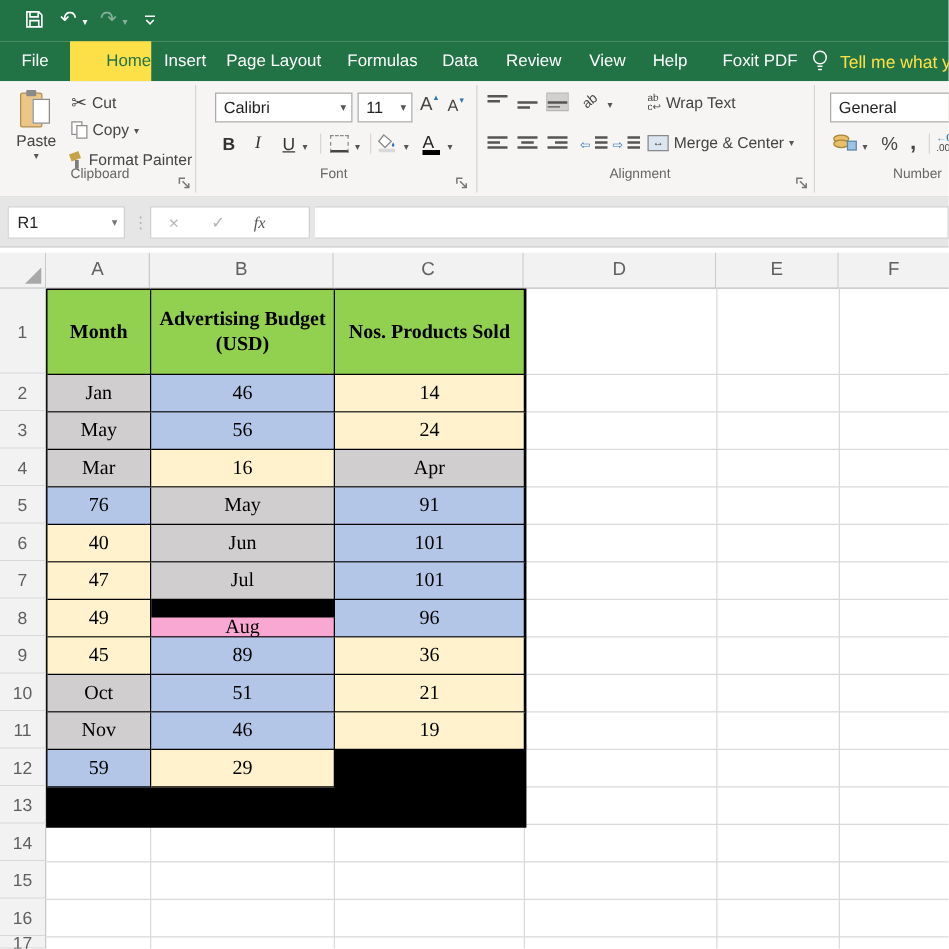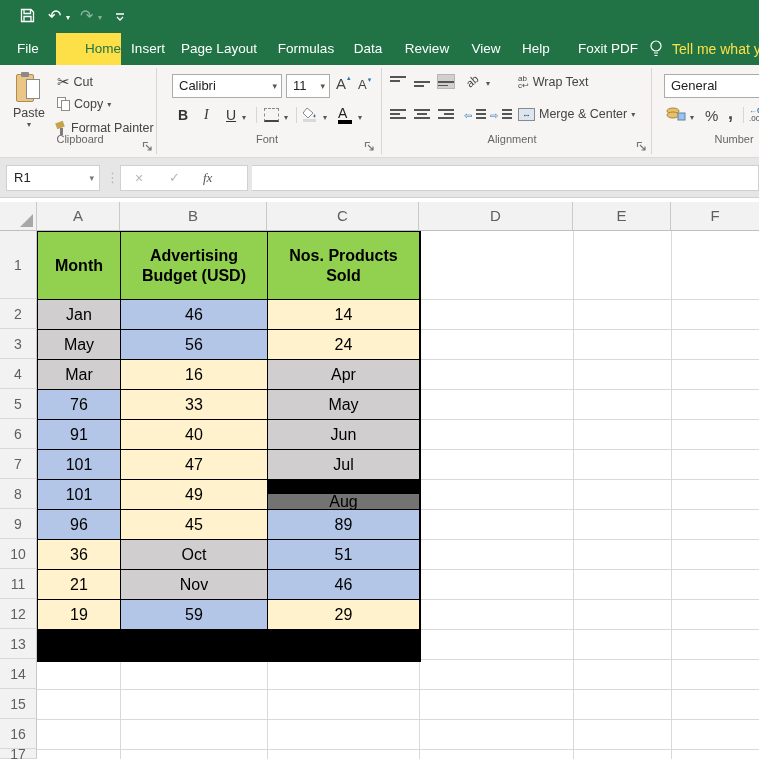--- a/index.html
+++ b/index.html
@@ -316,45 +316,44 @@
     <div class="hline" style="top: 277px; left: 37px; width: 722px;"></div>
     <div class="hline" style="top: 307px; left: 37px; width: 722px;"></div>
     <div class="hline" style="top: 337px; left: 37px; width: 722px;"></div>
     <div class="hline" style="top: 367px; left: 37px; width: 722px;"></div>
     <div class="hline" style="top: 397px; left: 37px; width: 722px;"></div>
     <div class="hline" style="top: 427px; left: 37px; width: 722px;"></div>
     <div class="hline" style="top: 457px; left: 37px; width: 722px;"></div>
     <div class="hline" style="top: 487px; left: 37px; width: 722px;"></div>
     <div class="hline" style="top: 517px; left: 37px; width: 722px;"></div>
     <div class="hline" style="top: 547px; left: 37px; width: 722px;"></div>
-    <div class="dtable" style="grid-template-columns: 83px 147px 152px; grid-template-rows: 68px repeat(12, 30px);">
+    <div class="dtable" style="grid-template-columns: 83px 147px 152px; grid-template-rows: 68px repeat(12, 30px); font-family: Liberation Serif, serif;">
       <div class="dcell hdr" style="background: rgb(146, 208, 80);">Month</div>
       <div class="dcell hdr" style="background: rgb(146, 208, 80);">Advertising Budget (USD)</div>
       <div class="dcell hdr" style="background: rgb(146, 208, 80);">Nos. Products Sold</div>
       <div class="dcell" style="background: rgb(208, 206, 206);">Jan</div>
       <div class="dcell" style="background: rgb(180, 198, 231);">46</div>
       <div class="dcell" style="background: rgb(255, 242, 204);">14</div>
       <div class="dcell" style="background: rgb(208, 206, 206);">May</div>
       <div class="dcell" style="background: rgb(180, 198, 231);">56</div>
       <div class="dcell" style="background: rgb(255, 242, 204);">24</div>
       <div class="dcell" style="background: rgb(208, 206, 206);">Mar</div>
       <div class="dcell" style="background: rgb(255, 242, 204);">16</div>
       <div class="dcell" style="background: rgb(208, 206, 206);">Apr</div>
       <div class="dcell" style="background: rgb(180, 198, 231);">76</div>
-      <div class="dcell" style="background: rgb(255, 242, 204);">33</div>
       <div class="dcell" style="background: rgb(208, 206, 206);">May</div>
       <div class="dcell" style="background: rgb(180, 198, 231);">91</div>
       <div class="dcell" style="background: rgb(255, 242, 204);">40</div>
       <div class="dcell" style="background: rgb(208, 206, 206);">Jun</div>
       <div class="dcell" style="background: rgb(180, 198, 231);">101</div>
       <div class="dcell" style="background: rgb(255, 242, 204);">47</div>
       <div class="dcell" style="background: rgb(208, 206, 206);">Jul</div>
       <div class="dcell" style="background: rgb(180, 198, 231);">101</div>
       <div class="dcell" style="background: rgb(255, 242, 204);">49</div>
-      <div class="dcell" style="background: #737373; margin-top: 14px;">Aug</div>
+      <div class="dcell" style="background: #f9a8d4; margin-top: 14px;">Aug</div>
       <div class="dcell" style="background: rgb(180, 198, 231);">96</div>
       <div class="dcell" style="background: rgb(255, 242, 204);">45</div>
       <div class="dcell" style="background: rgb(180, 198, 231);">89</div>
       <div class="dcell" style="background: rgb(255, 242, 204);">36</div>
       <div class="dcell" style="background: rgb(208, 206, 206);">Oct</div>
       <div class="dcell" style="background: rgb(180, 198, 231);">51</div>
       <div class="dcell" style="background: rgb(255, 242, 204);">21</div>
       <div class="dcell" style="background: rgb(208, 206, 206);">Nov</div>
       <div class="dcell" style="background: rgb(180, 198, 231);">46</div>
       <div class="dcell" style="background: rgb(255, 242, 204);">19</div>

